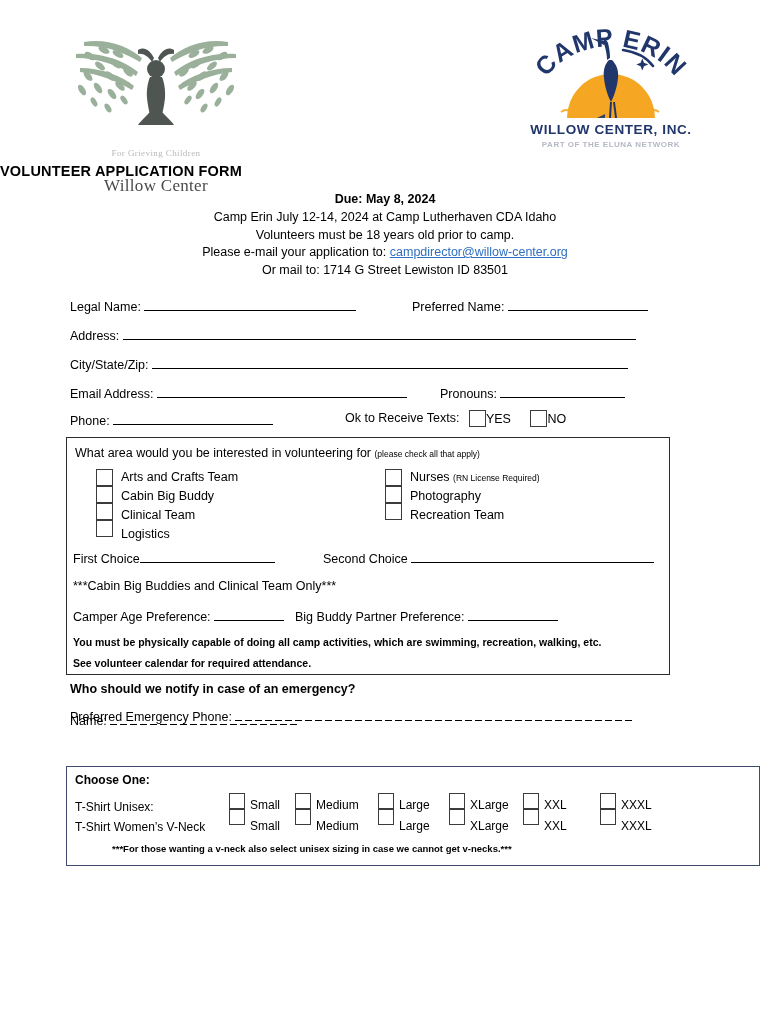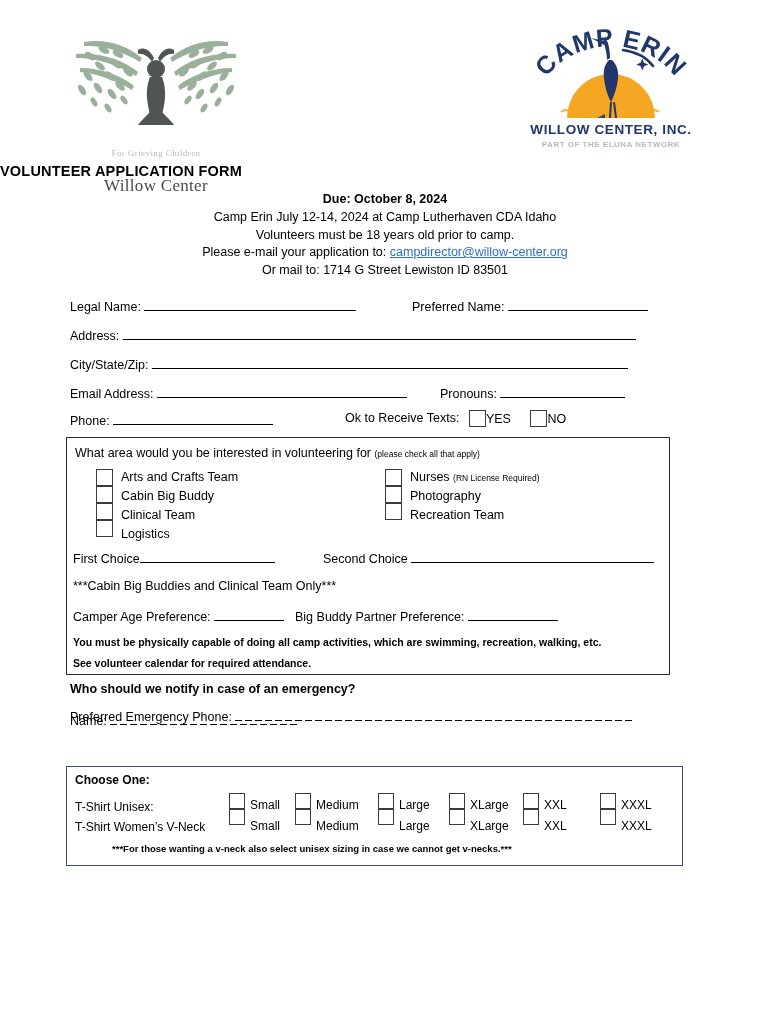--- a/index.html
+++ b/index.html
@@ -292,21 +292,21 @@
 
       <text font-family="Liberation Sans, sans-serif" font-size="25" font-weight="bold" fill="#21366b" letter-spacing="1">
         <textPath href="#arcpath" startOffset="50%" text-anchor="middle">CAMP ERIN</textPath>
       </text>
     </svg>
     <div class="ce-name">WILLOW CENTER, INC.</div>
     <div class="ce-tag">PART OF THE ELUNA NETWORK</div>
   </div>
 
   <div class="doc-title">VOLUNTEER APPLICATION FORM</div>
-  <div class="subline l1">Due: October 8, 2024</div>
+  <div class="subline l1">Due: May 8, 2024</div>
   <div class="subline l2">Camp Erin July 12-14, 2024  at Camp Lutherhaven CDA Idaho</div>
   <div class="subline l3">Volunteers must be 18 years old prior to camp.</div>
   <div class="subline l4">
     <span>Please e-mail your application to: </span><span class="email-link">campdirector@willow-center.org</span>
   </div>
   <div class="subline l5">Or mail to: 1714 G Street Lewiston ID 83501</div>
 
   <div class="frow" style="left:70px; top:298px;">
     <span>Legal Name:</span>
     <span class="rule" style="width:212px;"></span>
@@ -402,21 +402,21 @@
 
   <div class="frow" style="left:70px; top:712px;">
     <span>Name:</span>
     <span class="rule-dash" style="width:188px;"></span>
   </div>
   <div class="frow" style="left:70px; top:708px;">
     <span>Preferred Emergency Phone:</span>
     <span class="rule-dash" style="width:400px;"></span>
   </div>
 
-  <div class="boxed-blue" style="left:66px; top:766px; width:617px; height:100px;">
+  <div class="boxed-blue" style="left:66px; top:766px; width:694px; height:100px;">
     <div style="position:absolute; left:8px; top:6px; font-size:12px; font-weight:bold;">Choose One:</div>
 
     <div class="ts-label" style="left:8px; top:33px;">T-Shirt Unisex:</div>
     <div class="ts-label" style="left:8px; top:53px;">T-Shirt Women’s V-Neck</div>
 
     <div class="chk-col" style="left:162px; top:26px;">
       <span class="cbox cbox-sm"></span>
       <span class="cbox cbox-sm"></span>
     </div>
     <div class="ts-label" style="left:183px; top:31px;">Small</div>

